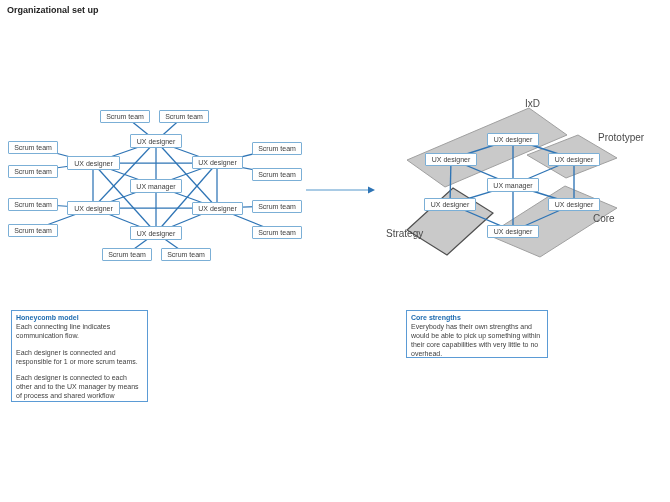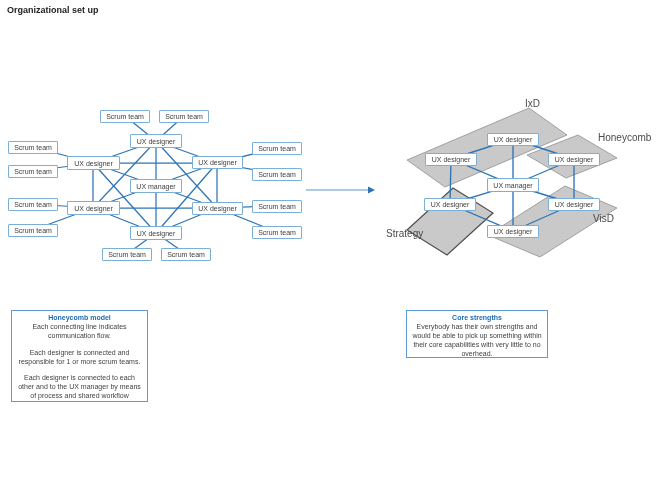--- a/index.html
+++ b/index.html
@@ -1,18 +1,18 @@
 <!DOCTYPE html>
 <html><head>
 <meta charset="utf-8">
 <style>
   html,body { margin:0; padding:0; background:#ffffff; }
   .canvas {
     position:relative; width:670px; height:448px; overflow:hidden;
-    font-family:"Liberation Sans","DejaVu Sans",sans-serif; background:#ffffff;text-align:center;
+    font-family:"Liberation Sans","DejaVu Sans",sans-serif; background:#ffffff;
   }
   .page-title {
     position:absolute; left:7px; top:5px;
     font-size:9px; font-weight:bold; color:#1f1f1f;
   }
   svg.diagram-layer { position:absolute; left:0; top:0; z-index:1; }
   .node {
     position:absolute; z-index:2; box-sizing:border-box;
     background:#ffffff; border:1px solid #7bafd6; border-radius:1px;
     display:flex; align-items:center; justify-content:center;
@@ -119,22 +119,22 @@
 
   <div class="node" style="left:487px;top:133px;width:52px;height:13px;">UX designer</div>
   <div class="node" style="left:425px;top:153px;width:52px;height:13px;">UX designer</div>
   <div class="node" style="left:548px;top:153px;width:52px;height:13px;">UX designer</div>
   <div class="node" style="left:487px;top:178px;width:52px;height:14px;">UX manager</div>
   <div class="node" style="left:424px;top:198px;width:52px;height:13px;">UX designer</div>
   <div class="node" style="left:548px;top:198px;width:52px;height:13px;">UX designer</div>
   <div class="node" style="left:487px;top:225px;width:52px;height:13px;">UX designer</div>
 
   <div class="layer-label" style="left:491px;top:98px;padding-left:34px;">IxD</div>
-  <div class="layer-label" style="left:598px;top:132px;">Honeycomb</div>
-  <div class="layer-label" style="left:593px;top:213px;">VisD</div>
+  <div class="layer-label" style="left:598px;top:132px;">Prototyper</div>
+  <div class="layer-label" style="left:593px;top:213px;">Core</div>
   <div class="layer-label" style="left:386px;top:228px;">Strategy</div>
 
   <div class="callout" style="left:11px;top:310px;width:137px;height:92px;">
     <div class="callout-title">Honeycomb model</div>
     <p>Each connecting line indicates communication flow.</p>
     <p>Each designer is connected and responsible for 1 or more scrum teams.</p>
     <p>Each designer is connected to each other and to the UX manager by means of process and shared workflow</p>
   </div>
 
   <div class="callout" style="left:406px;top:310px;width:142px;height:48px;">

